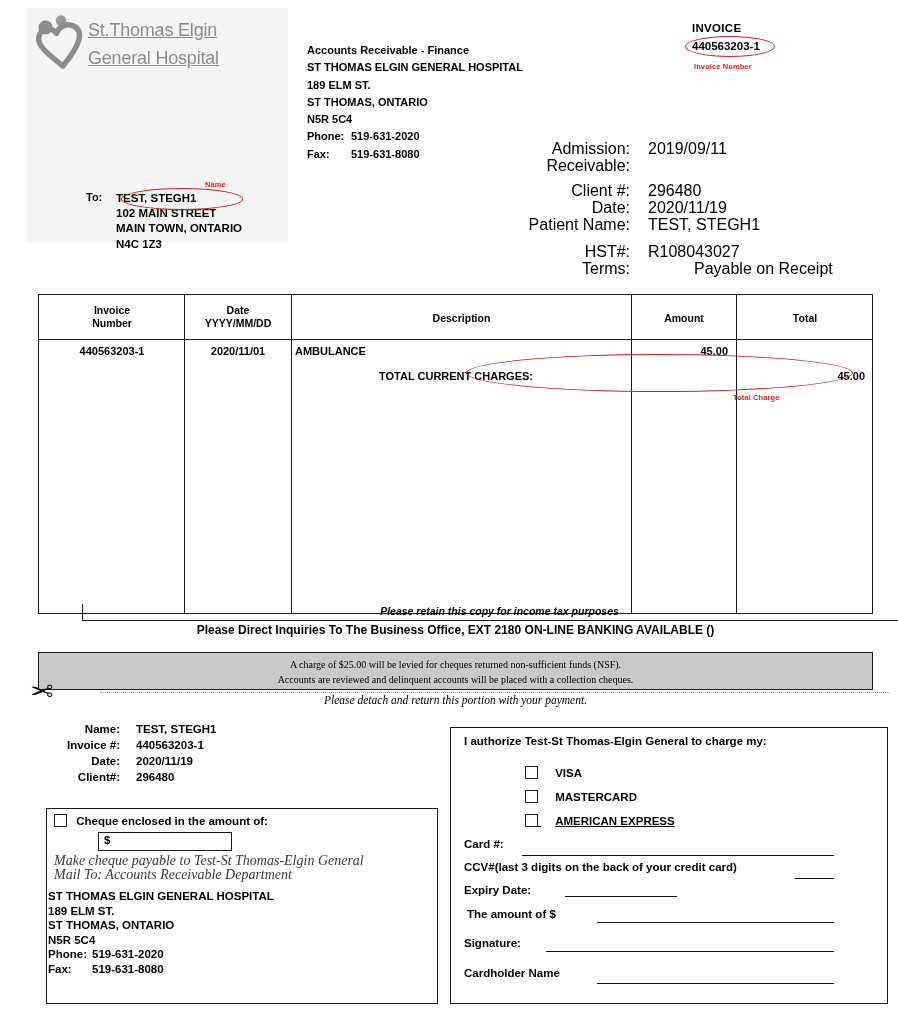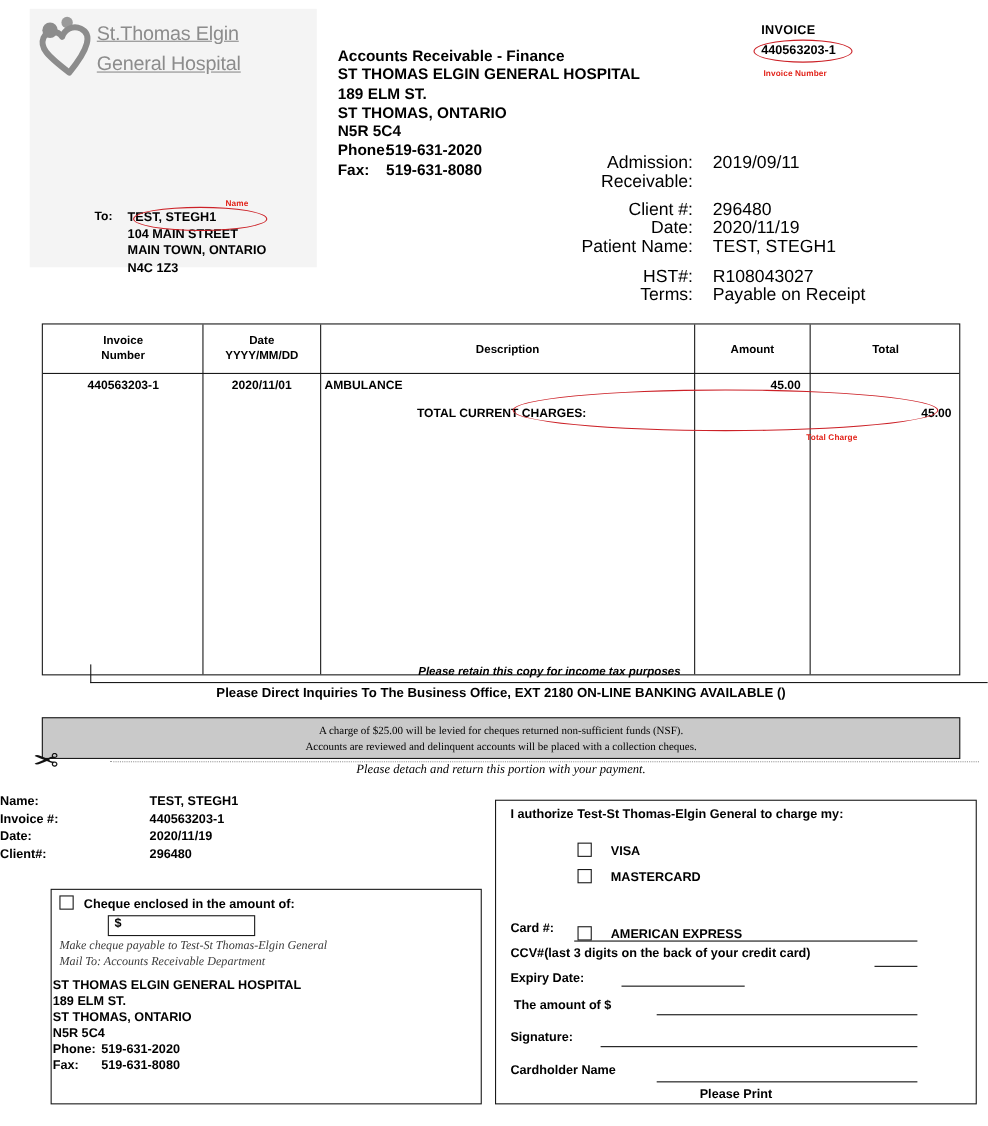--- a/index.html
+++ b/index.html
@@ -52,21 +52,21 @@
   }
   .ellipse {
     border: 1.6px solid #cc2127;
     border-radius: 50%;
     background: transparent;
   }
 
   
   #ar-block {
     left: 307px; top: 42px;
-    font-size: 14px;
+    font-size: 11px;
     font-weight: bold;
     line-height: 17.3px;
   }
   #ar-block .phone-lbl { display: inline-block; width: 44px; }
 
   
   #invoice-word {
     left: 692px; top: 22px;
     font-size: 11.5px; font-weight: bold;
     letter-spacing: 0.3px;
@@ -166,20 +166,21 @@
     text-align: center;
     font-family: "Liberation Serif", serif;
     font-style: italic;
     font-size: 11.5px;
   }
 
   
   .stub-label {
     position: absolute;
     width: 120px;
+    text-align: right;
     font-size: 11.5px;
     font-weight: bold;
   }
   .stub-value {
     position: absolute;
     left: 136px;
     font-size: 11.5px;
     font-weight: bold;
   }
 
@@ -208,21 +209,21 @@
     border: 1.6px solid #1a1a1a;
     box-sizing: border-box;
     font-size: 11.5px; font-weight: bold;
     padding: 1px 0 0 5px;
     background: #fff;
   }
   #make-cheque {
     left: 54px; top: 854px;
     font-family: "Liberation Serif", serif;
     font-style: italic;
-    font-size: 11px;
+    font-size: 14px;
     line-height: 13.5px;
     color: #3a3a3a;
   }
   #stub-addr {
     left: 48px; top: 889px;
     font-size: 11.5px;
     font-weight: bold;
     line-height: 14.5px;
   }
   #stub-addr .phone-lbl { display: inline-block; width: 44px; }
@@ -279,21 +280,21 @@
   </div>
 
   <div class="abs" id="logo-text">
     <div>St.Thomas Elgin</div>
     <div>General Hospital</div>
   </div>
 
   <div class="abs" id="to-label">To:</div>
   <div class="abs" id="to-lines">
     <div>TEST, STEGH1</div>
-    <div>104 MAIN STREET</div>
+    <div>102 MAIN STREET</div>
     <div>MAIN TOWN, ONTARIO</div>
     <div>N4C 1Z3</div>
   </div>
   <div class="abs ellipse" style="left:121px; top:188px; width:120px; height:20px;"></div>
   <div class="abs red-note" style="left:205px; top:180px;">Name</div>
 
   <div class="abs" id="ar-block">
     <div>Accounts Receivable - Finance</div>
     <div>ST THOMAS ELGIN GENERAL HOSPITAL</div>
     <div>189 ELM ST.</div>
@@ -320,21 +321,21 @@
   <div class="abs meta-label" style="left:490px; top:199px;">Date:</div>
   <div class="abs meta-value" style="top:199px;">2020/11/19</div>
 
   <div class="abs meta-label" style="left:490px; top:216px;">Patient Name:</div>
   <div class="abs meta-value" style="top:216px;">TEST, STEGH1</div>
 
   <div class="abs meta-label" style="left:490px; top:243px;">HST#:</div>
   <div class="abs meta-value" style="top:243px;">R108043027</div>
 
   <div class="abs meta-label" style="left:490px; top:260px;">Terms:</div>
-  <div class="abs meta-value" style="top:260px;">Payable on Receipt</div>
+  <div class="abs meta-value" style="top:260px;margin-left:46px;">Payable on Receipt</div>
 
   <div class="abs" id="table">
     <div class="vline" style="left:145px;"></div>
     <div class="vline" style="left:252px;"></div>
     <div class="vline" style="left:592px;"></div>
     <div class="vline" style="left:697px;"></div>
     <div class="hline" style="top:44px;"></div>
 
     <div class="th" style="left:1px;  top:9px;  width:144px;">
       <span>Invoice</span><br>
@@ -413,21 +414,21 @@
   <div class="abs" id="cc-title">I authorize Test-St Thomas-Elgin General to charge my:</div>
 
   <div class="cc-opt" style="top:766px;">
     <span class="checkbox"></span>
     <span class="lbl">VISA</span>
   </div>
   <div class="cc-opt" style="top:790px;">
     <span class="checkbox"></span>
     <span class="lbl">MASTERCARD</span>
   </div>
-  <div class="cc-opt" style="top:842px;">
+  <div class="cc-opt" style="top:814px;text-decoration:underline;">
     <span class="checkbox"></span>
     <span class="lbl">AMERICAN EXPRESS</span>
   </div>
 
   <div class="cc-field" style="left:464px; top:838px;">Card #:</div>
   <div class="rule abs" style="left:522px; top:855px; width:312px;"></div>
 
   <div class="cc-field" style="left:464px; top:861px;">CCV#(last 3 digits on the back of your credit card)</div>
   <div class="rule abs" style="left:795px; top:878px; width:39px;"></div>
 
@@ -436,15 +437,14 @@
 
   <div class="cc-field" style="left:467px; top:908px;">The amount of $</div>
   <div class="rule abs" style="left:597px; top:922px; width:237px;"></div>
 
   <div class="cc-field" style="left:464px; top:937px;">Signature:</div>
   <div class="rule abs" style="left:546px; top:951px; width:288px;"></div>
 
   <div class="cc-field" style="left:464px; top:967px;">Cardholder Name</div>
   <div class="rule abs" style="left:597px; top:983px; width:237px;"></div>
 
-  <div class="abs" id="please-print">Please Print</div>
 
 </div>
 
 </body></html>

